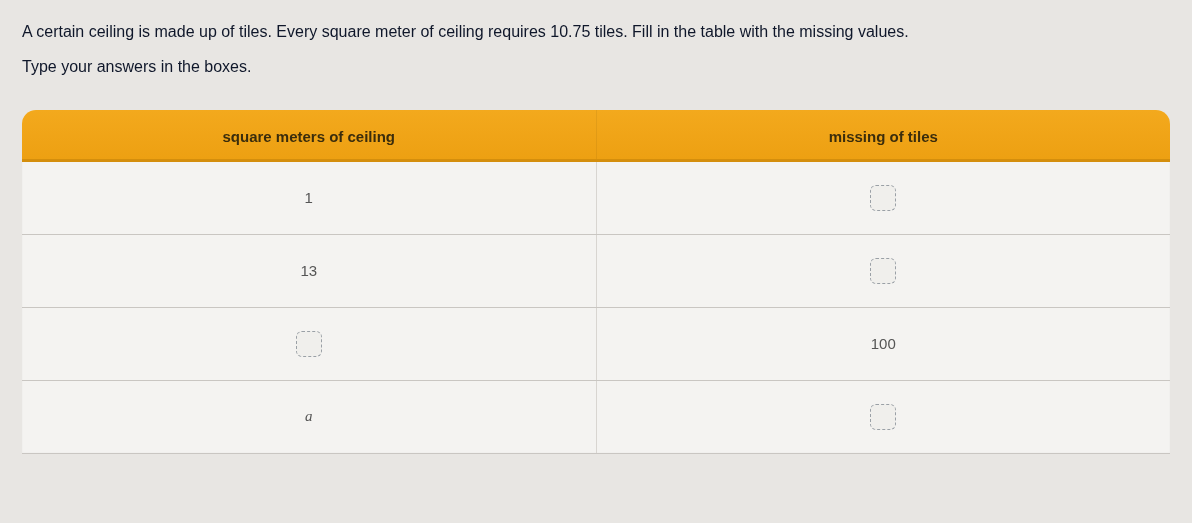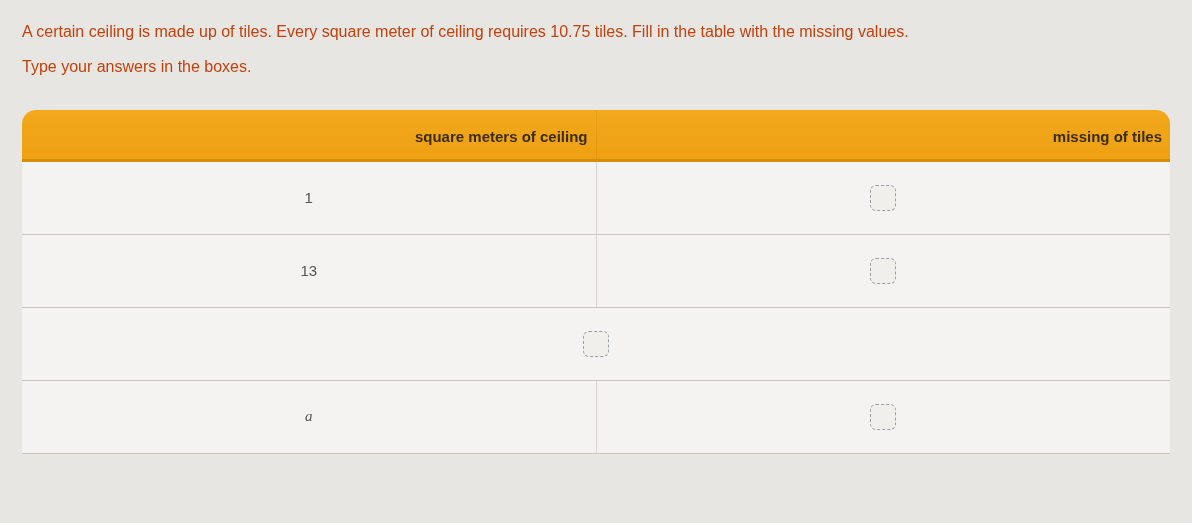--- a/index.html
+++ b/index.html
@@ -7,38 +7,38 @@
     font-family: Arial, Helvetica, sans-serif;
     background: #e8e6e3;
     width: 1192px;
     height: 523px;
     padding: 18px 22px;
     color: #333;
   }
   .instructions {
     font-size: 16px;
     line-height: 1.8;
-    color: #c2410c;
+    color: #0f172a;
     margin-bottom: 28px;
   }
   .instructions p { margin-bottom: 6px; }
   .table-wrap {
     background: #f4f3f1;
     border-radius: 14px 14px 0 0;
     overflow: hidden;
     box-shadow: inset 0 -1px 2px rgba(0,0,0,0.05);
   }
   .thead {
     display: flex;
     background: linear-gradient(#f3a91d, #eda012);
     border-bottom: 3px solid #d48e0c;
   }
   .thead .th {
     flex: 1;
-    text-align: right;
+    text-align: center;
     padding: 18px 8px 14px 8px;
     font-size: 15px;
     font-weight: 600;
     color: #3b2d0c;
   }
   .thead .th + .th {
     border-left: 1px solid rgba(0,0,0,0.06);
   }
   .row {
     display: flex;
@@ -99,20 +99,23 @@
     </div>
     <div class="cell">
       <input class="answer-box" type="text" value="" style="">
     </div>
   </div>
 
   <div class="row">
     <div class="cell">
       <input class="answer-box" type="text" value="" style="">
     </div>
+    <div class="cell">
+      <span>100</span>
+    </div>
   </div>
 
   <div class="row">
     <div class="cell var">
       <span>a</span>
     </div>
     <div class="cell">
       <input class="answer-box" type="text" value="" style="">
     </div>
   </div>

